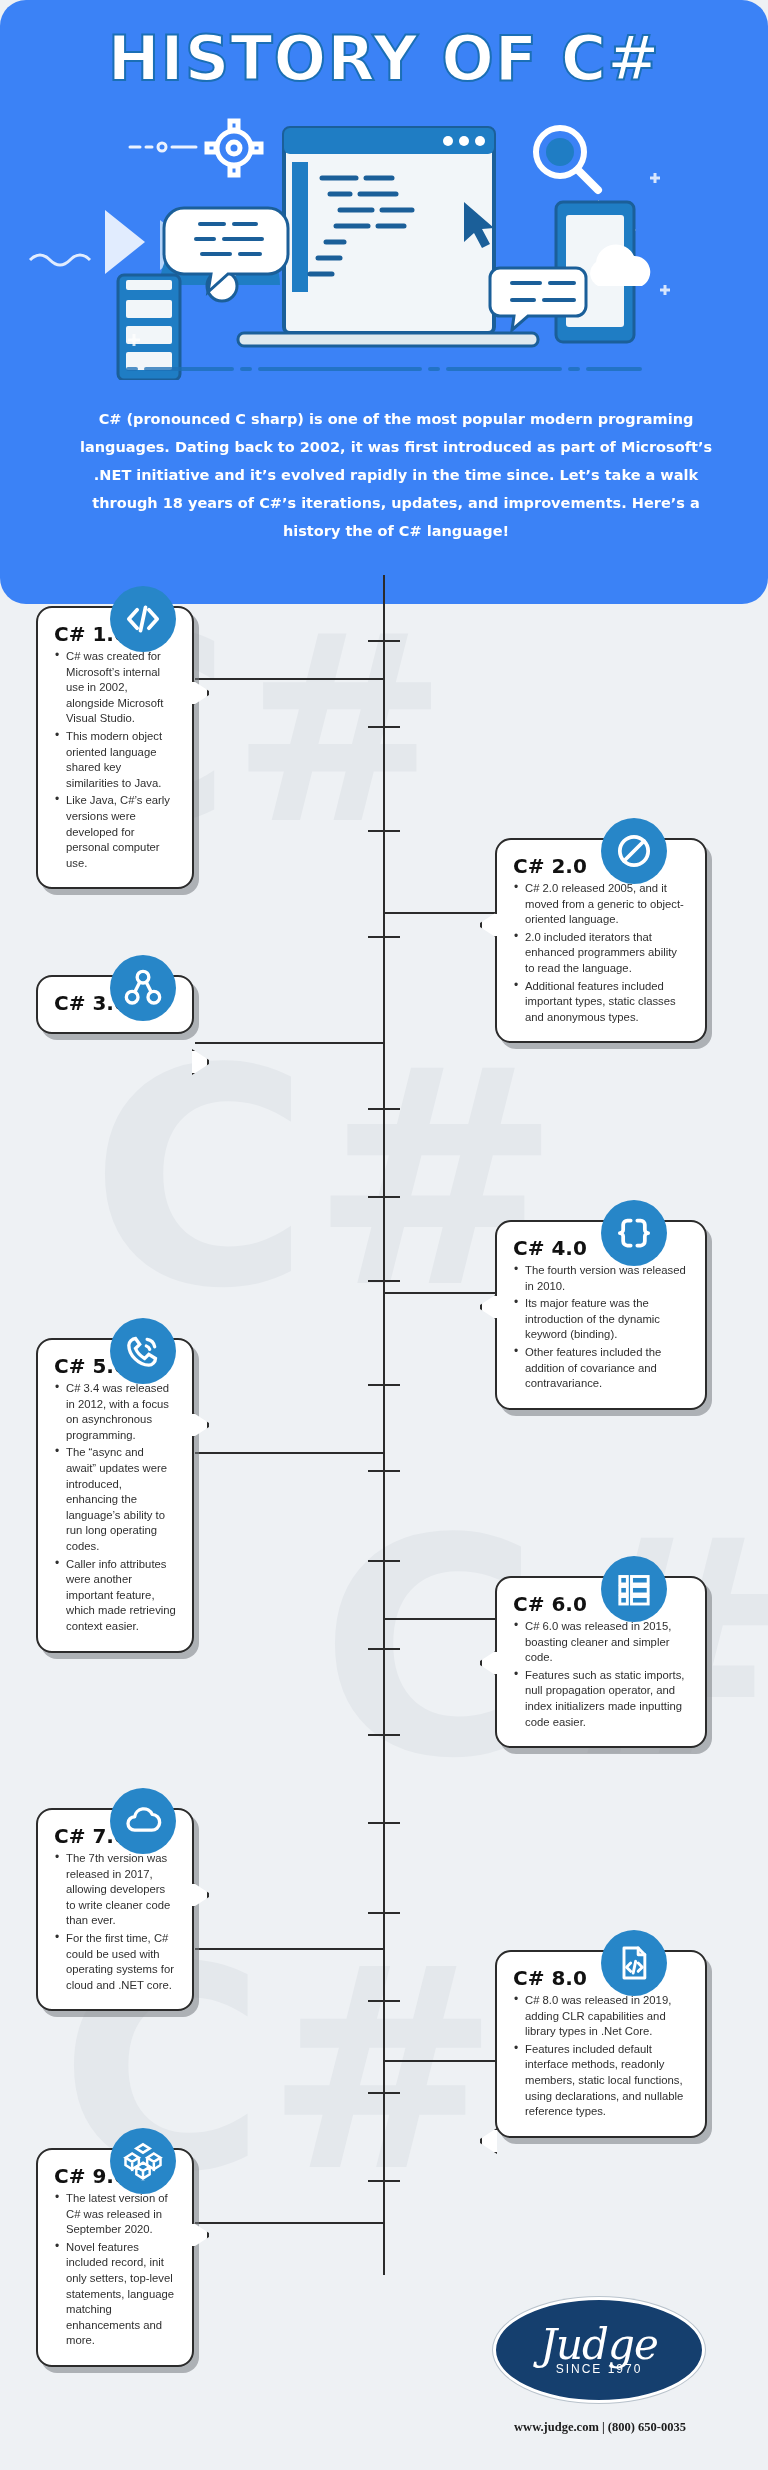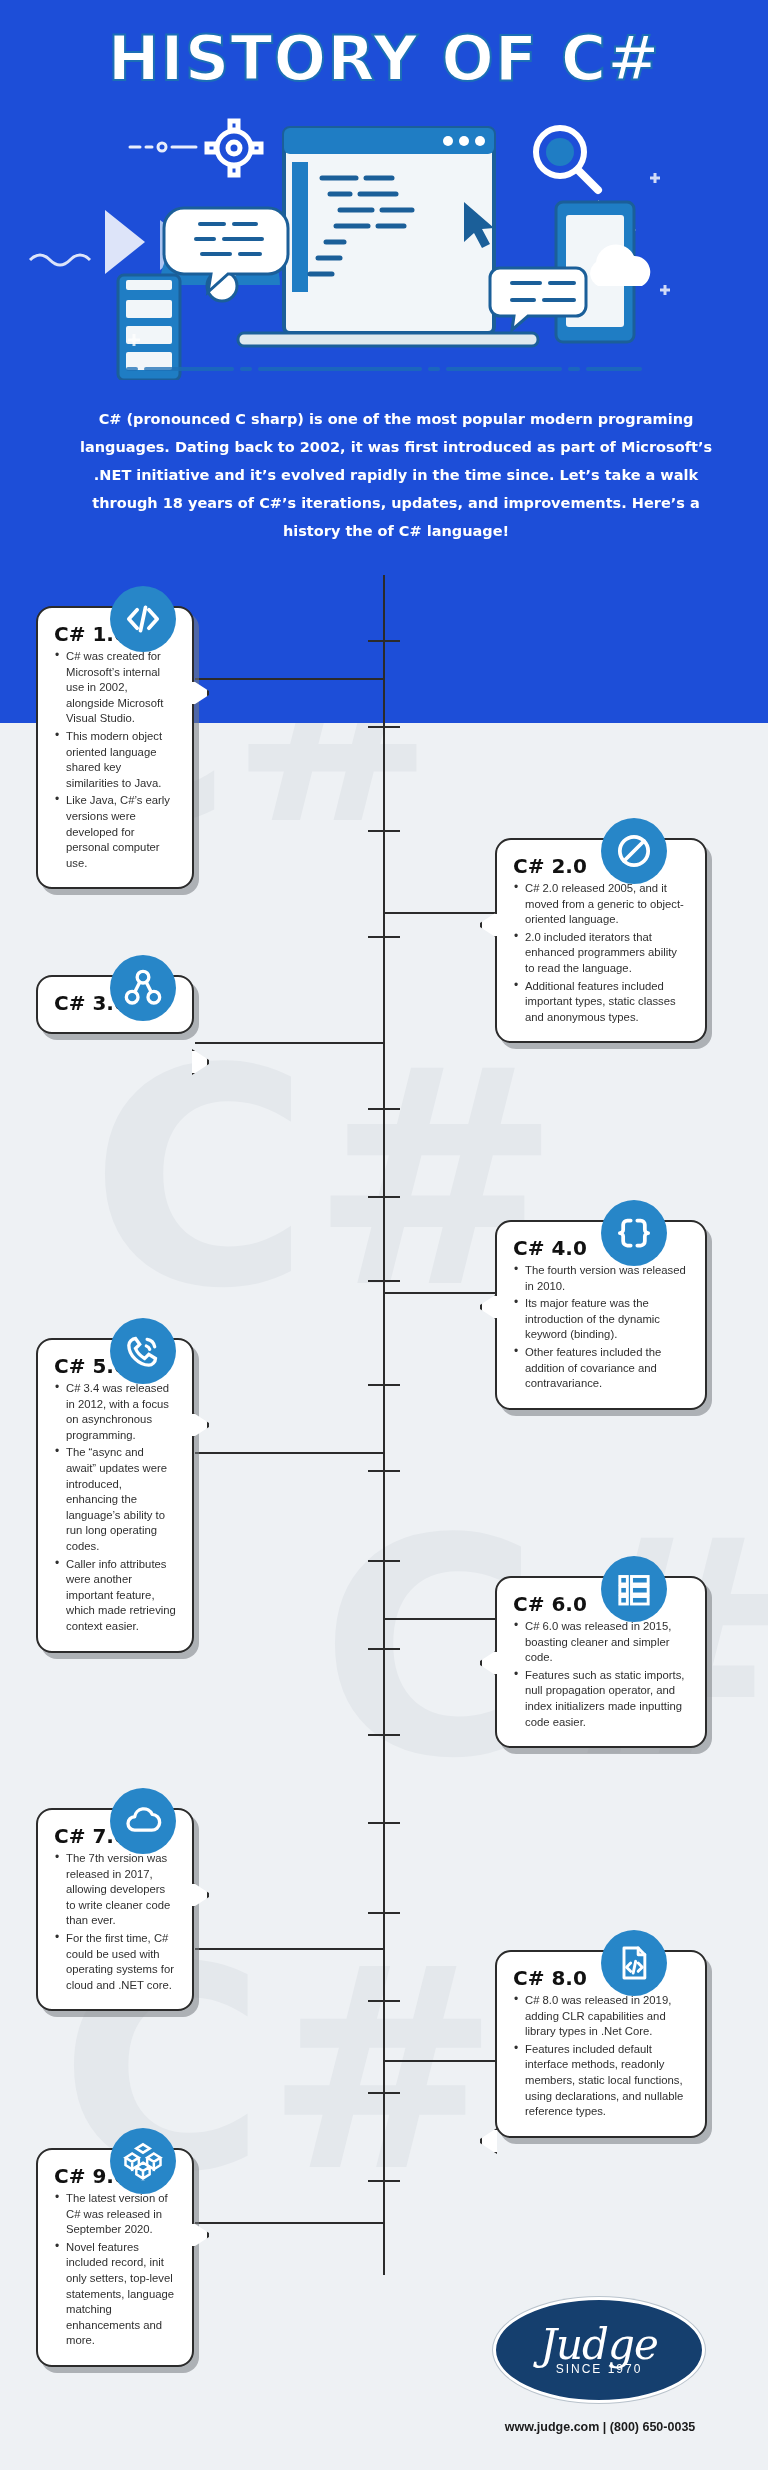--- a/index.html
+++ b/index.html
@@ -15,23 +15,24 @@
     width: 768px;
     height: 2470px;
     background: #eef1f4;
     overflow: hidden;
   }
 
   
   #header {
     position: absolute;
     left: 0; top: 0;
-    width: 768px; height: 723px;
-    background: #1d4ed8;
+    width: 768px; height: 604px;
+    background: #3b82f6;
     overflow: hidden;
+    border-radius: 26px;
   }
   #title {
     position: absolute;
     left: 0; top: 22px;
     width: 768px;
     text-align: center;
     font-size: 62px;
     font-weight: bold;
     letter-spacing: 1px;
     color: #ffffff;
@@ -185,21 +186,21 @@
     margin-top: -4px;
   }
   #footer-contact {
     position: absolute;
     left: 460px; top: 2420px;
     width: 280px;
     text-align: center;
     font-size: 12.5px;
     font-weight: bold;
     color: #1b1b1b;
-    font-family: Liberation Sans, sans-serif;
+    font-family: Liberation Serif, serif;
   }
 </style>
 </head>
 <body>
 
 <div id="page">
 
   <div class="wm" style="left:40px; top:600px;">C#</div>
   <div class="wm" style="left:90px; top:1030px; font-size:300px;">C#</div>
   <div class="wm" style="left:320px; top:1500px; font-size:300px;">C#</div>

